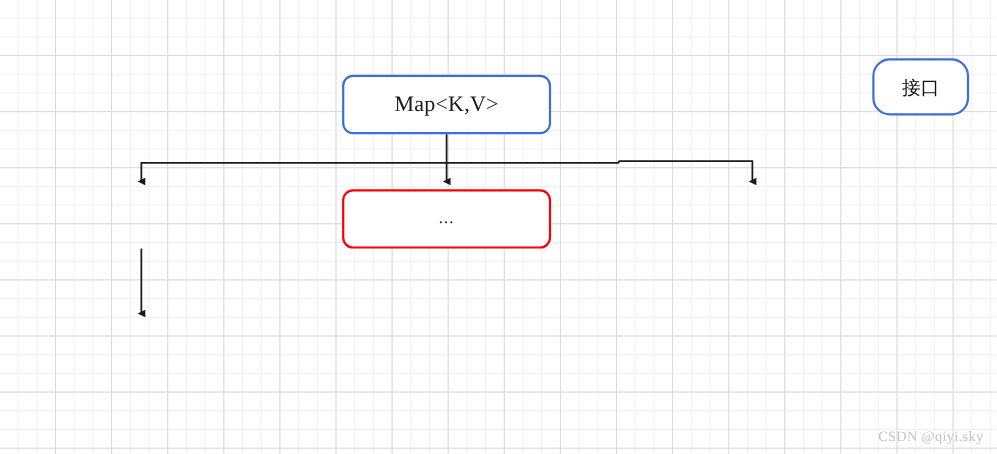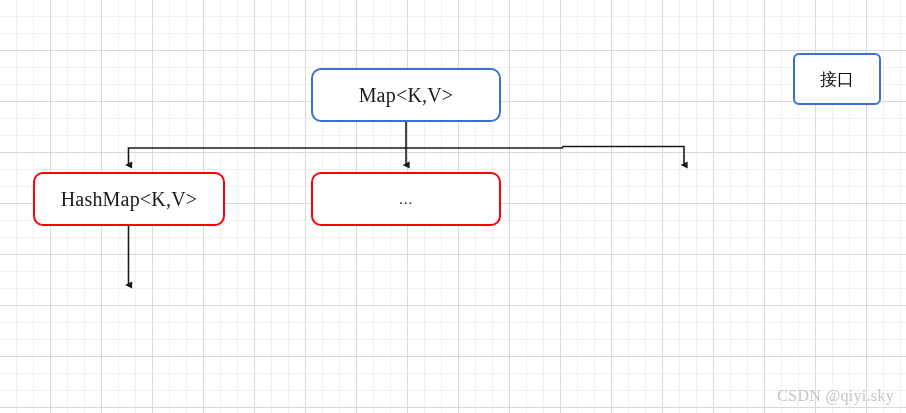--- a/index.html
+++ b/index.html
@@ -58,21 +58,21 @@
   .node-ellipsis {
     font-size: 15px;
     letter-spacing: 1px;
     color: #222222;
   }
 
   .legend-box {
     position: absolute;
     box-sizing: border-box;
     background: #ffffff;
-    border-radius: 6px;
+    border-radius: 16px;
     display: flex;
     align-items: center;
     justify-content: center;
   }
 
   .legend-label {
     font-size: 17px;
     color: #111111;
   }
 
@@ -91,21 +91,21 @@
     top: 0;
     width: 906px;
     height: 413px;
     pointer-events: none;
   }
 
   #watermark {
     position: absolute;
     right: 12px;
     bottom: 8px;
-    font-size: 16px;
+    font-size: 13px;
     color: #c3c3c8;
     letter-spacing: 0.3px;
     margin-top: 12px;
   }
 </style>
 </head>
 <body>
 
 <div id="canvas">
 
@@ -122,23 +122,20 @@
 
     <path d="M406,148 L562,148 L563,146.5 L684,146.5 L684,165" fill="none" stroke="#1a1a1a" stroke-width="1.6" marker-end="url(#arrowhead)"></path>
 
     <path d="M128.5,226 L128.5,285" fill="none" stroke="#1a1a1a" stroke-width="1.6" marker-end="url(#arrowhead)"></path>
   </svg>
 
   <div id="map-node" class="node node-interface">
     <span class="node-label">Map&lt;K,V&gt;</span>
   </div>
 
-  <div id="hashmap-node" class="node node-class">
-    <span class="node-label">HashMap&lt;K,V&gt;</span>
-  </div>
 
   <div id="ellipsis-node" class="node node-class">
     <span class="node-ellipsis">...</span>
   </div>
 
 
 
   <div id="legend-interface" class="legend-box">
     <span class="legend-label">接口</span>
   </div>

